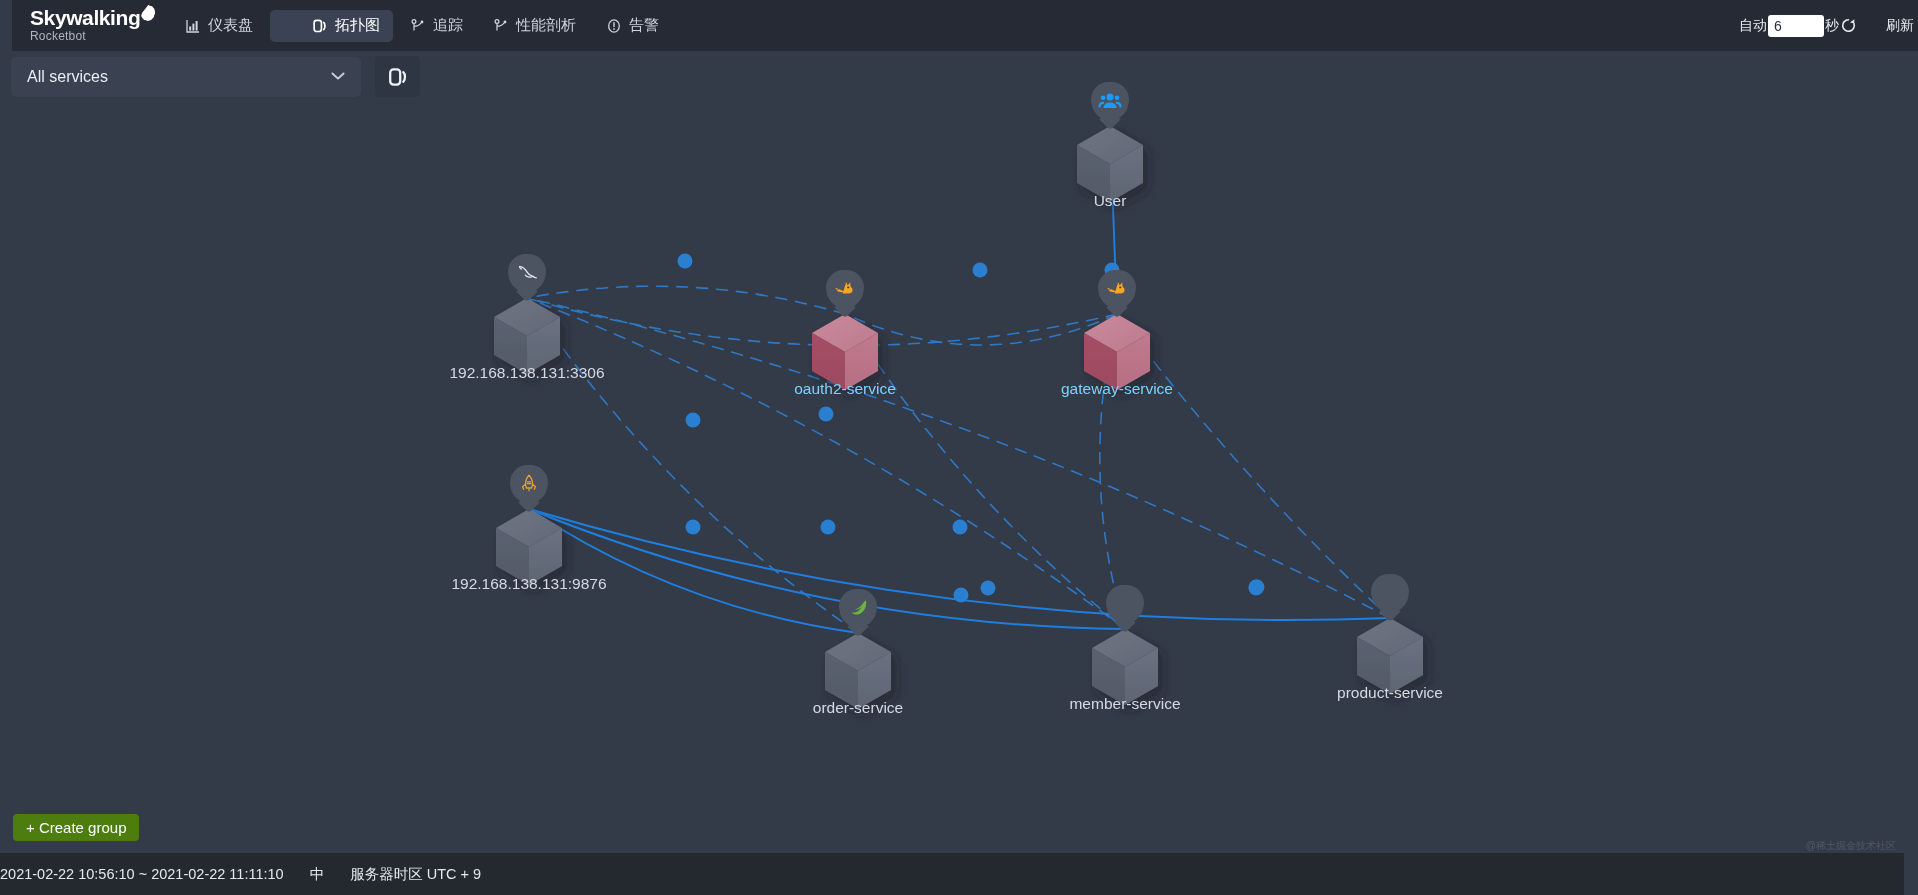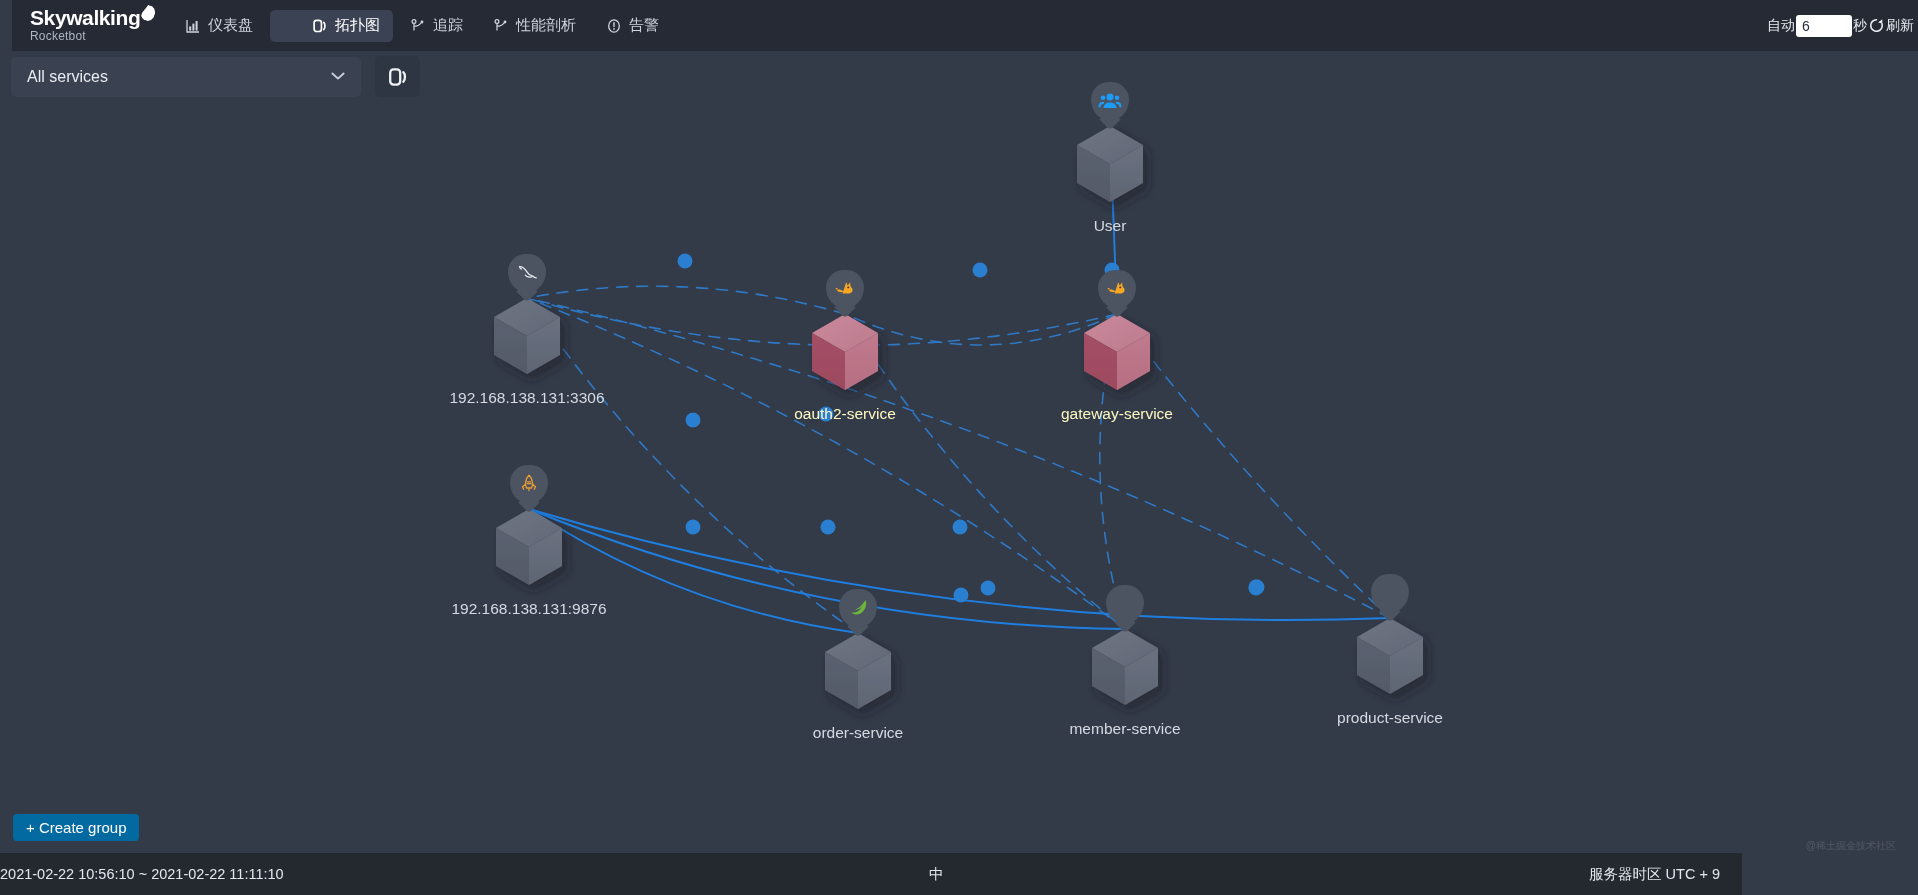--- a/index.html
+++ b/index.html
@@ -69,21 +69,21 @@
     color: #e8ebf0; font-size: 14px; white-space: nowrap;
   }
   #auto-input {
     width: 56px; height: 22px;
     border: none; border-radius: 3px;
     background: #ffffff; color: #24303f;
     font-size: 14px; font-family: "Liberation Sans", sans-serif;
     padding: 0 6px;
   }
   #refresh-icon { width: 17px; height: 17px; cursor: pointer; display:block; }
-  #refresh-label { cursor: pointer; }
+  #refresh-label { cursor: pointer; margin-left: 28px; }
 
   
   #toolbar {
     position: absolute; left: 0; top: 51px;
     width: 1918px; height: 51px;
     z-index: 30;
     display: flex; align-items: center; padding-left: 11px; gap: 14px;
   }
   #service-select {
     width: 350px; height: 40px;
@@ -139,42 +139,41 @@
   .badge-glyph {
     position: absolute; left: 0; top: 0;
     width: 38px; height: 38px;
     display: flex; align-items: center; justify-content: center;
   }
   .node-label {
     position: absolute; left: 50%; top: 110px;
     transform: translateX(-50%);
     color: #d6dae2; font-size: 15.5px;
     white-space: nowrap;
-    margin-top: 25px;
-  }
-  .node.alt .node-label { color: #fef9c3; }
+  }
+  .node.alt .node-label { color: #7dd3fc; }
 
   
   #create-group {
     position: absolute; left: 13px; top: 814px;
     height: 27px; padding: 0 13px;
-    background: #0369a1; border-radius: 4px;
+    background: #4d7c0f; border-radius: 4px;
     color: #ffffff; font-size: 15px;
     display: flex; align-items: center;
     cursor: pointer; z-index: 50;
     border: none;
     font-family: "Liberation Sans", sans-serif;
   }
 
   
   #statusbar {
     position: absolute; left: 0; bottom: 0;
-    width: 1742px; height: 42px;
+    width: 1904px; height: 42px;
     background: #24282f;
-    display: flex; align-items: center; justify-content: space-between;
+    display: flex; align-items: center; justify-content: flex-start;
     gap: 26px; padding-right: 22px;
     color: #e3e7ee; font-size: 14.5px;
     z-index: 60;
   }
   #status-lang { cursor: pointer; }
   #watermark {
     position: absolute; right: 22px; bottom: 42px;
     color: #5b6373; font-size: 10px;
     opacity: .75; z-index: 55;
     pointer-events: none;

